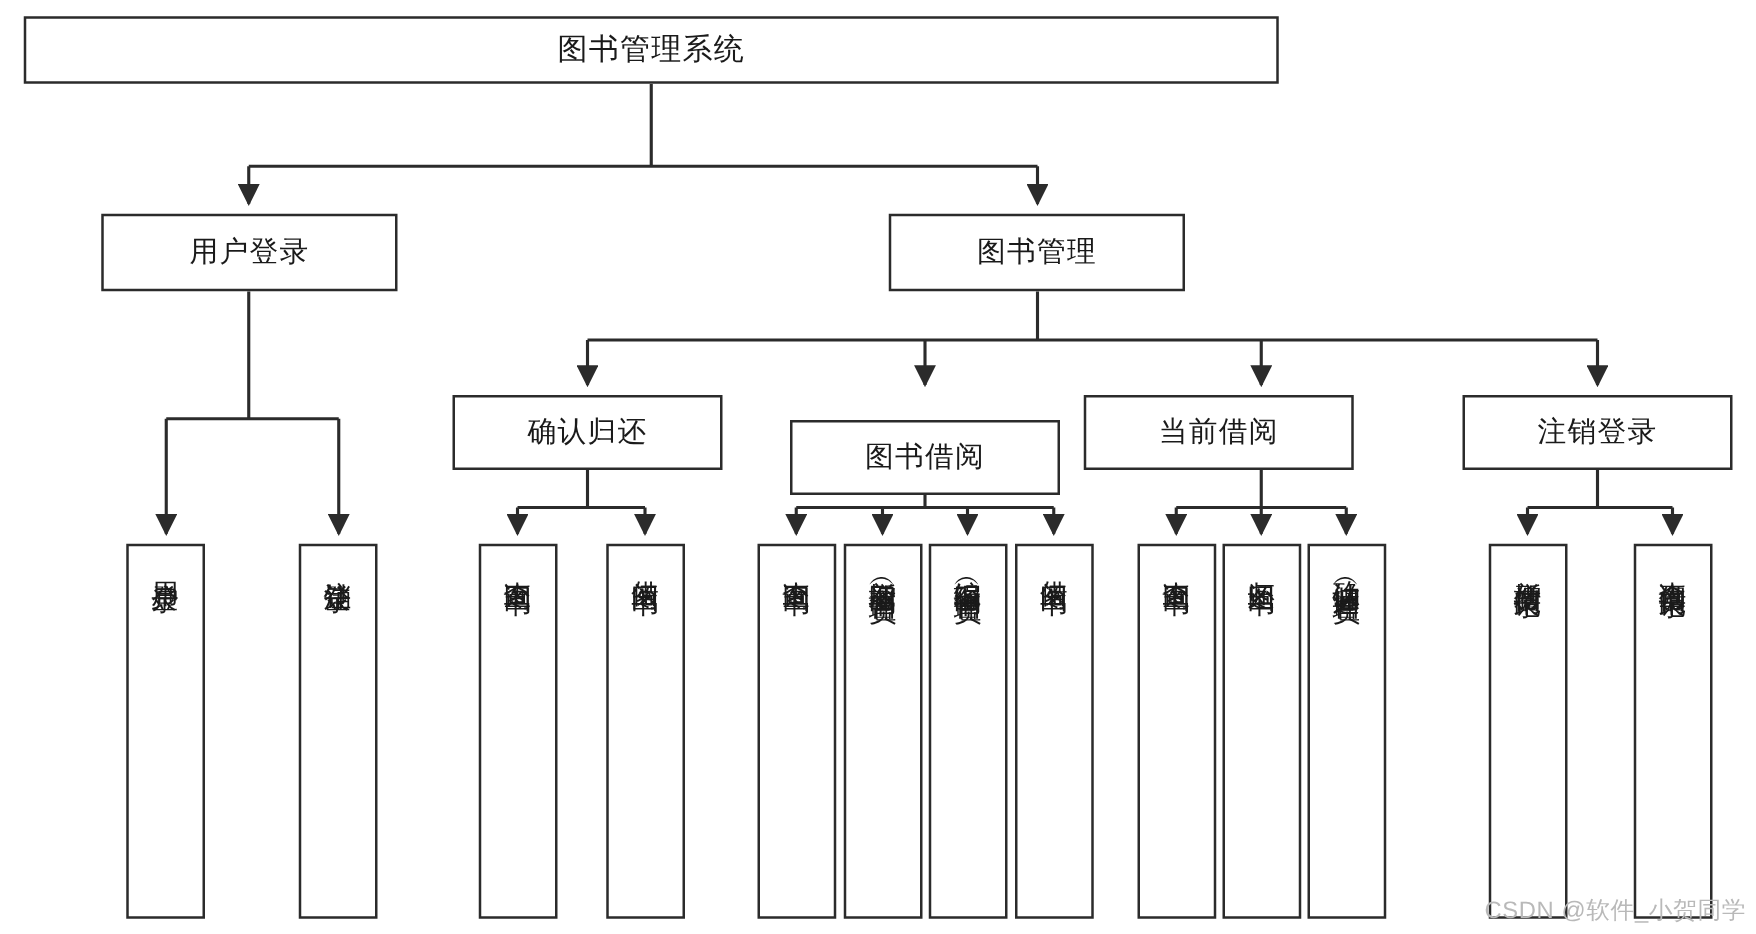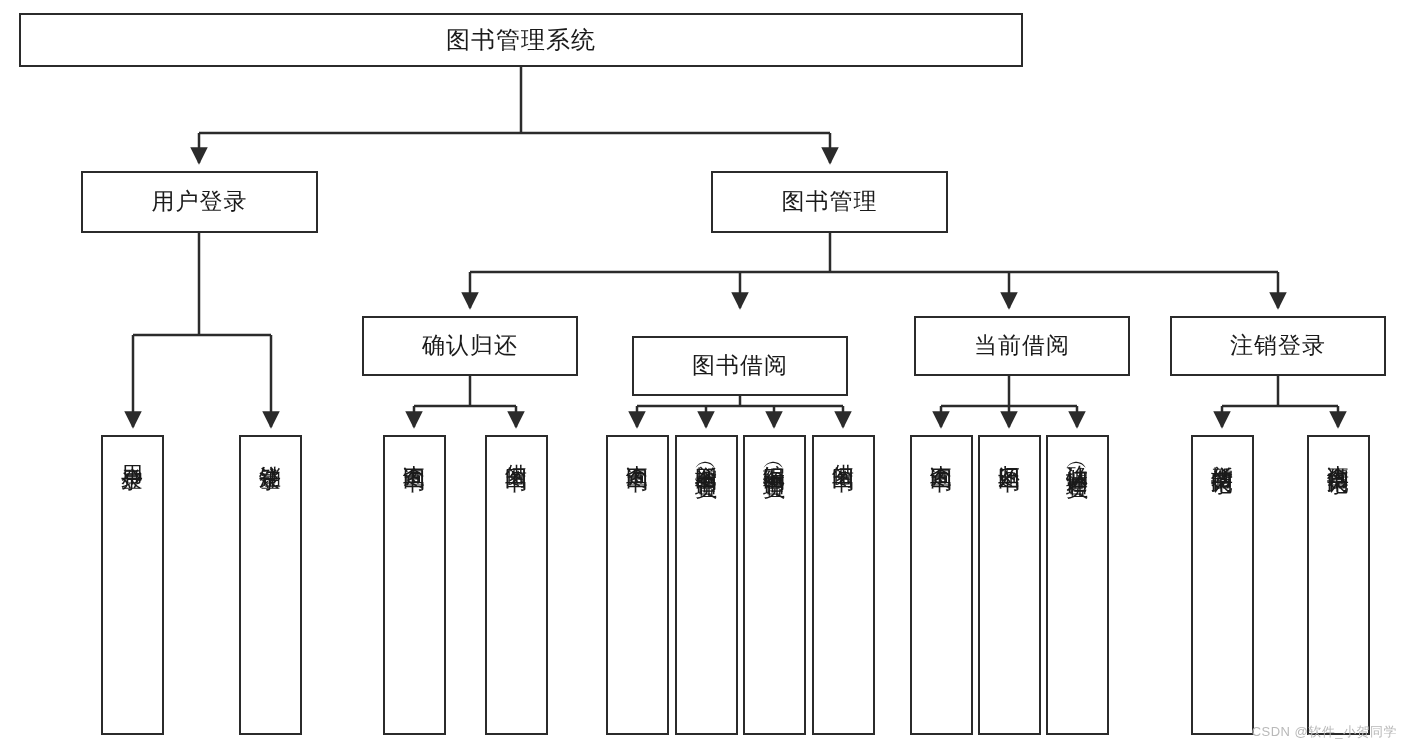--- a/index.html
+++ b/index.html
@@ -59,21 +59,21 @@
     text-orientation: upright;
     font-size: 22px;
     line-height: 1.05;
     letter-spacing: 2px;
     white-space: nowrap;
   }
   .watermark {
     position: absolute;
     right: 8px;
     bottom: 6px;
-    font-size: 13px;
+    font-size: 19px;
     color: #b9b9b9;
     letter-spacing: 0.5px;
     white-space: nowrap;
   }
 </style>
 </head>
 <body>
 
 <div id="canvas">
 
@@ -137,21 +137,21 @@
   <div class="node horiz" style="left:711px; top:171px; width:237px; height:62px;">
     <span class="label">图书管理</span>
   </div>
 
   <div class="node horiz" style="left:362px; top:316px; width:216px; height:60px;">
     <span class="label">确认归还</span>
   </div>
   <div class="node horiz" style="left:632px; top:316px; width:216px; height:60px;margin-top:20px;">
     <span class="label">图书借阅</span>
   </div>
-  <div class="node horiz" style="left:914px; top:316px; width:216px; height:60px;">
+  <div class="node horiz" style="left:867px; top:316px; width:216px; height:60px;">
     <span class="label">当前借阅</span>
   </div>
   <div class="node horiz" style="left:1170px; top:316px; width:216px; height:60px;">
     <span class="label">注销登录</span>
   </div>
 
   <div class="node vert" style="left:101px; top:435px; width:63px; height:300px;">
     <span class="label">用户登录</span>
   </div>
   <div class="node vert" style="left:239px; top:435px; width:63px; height:300px;">

